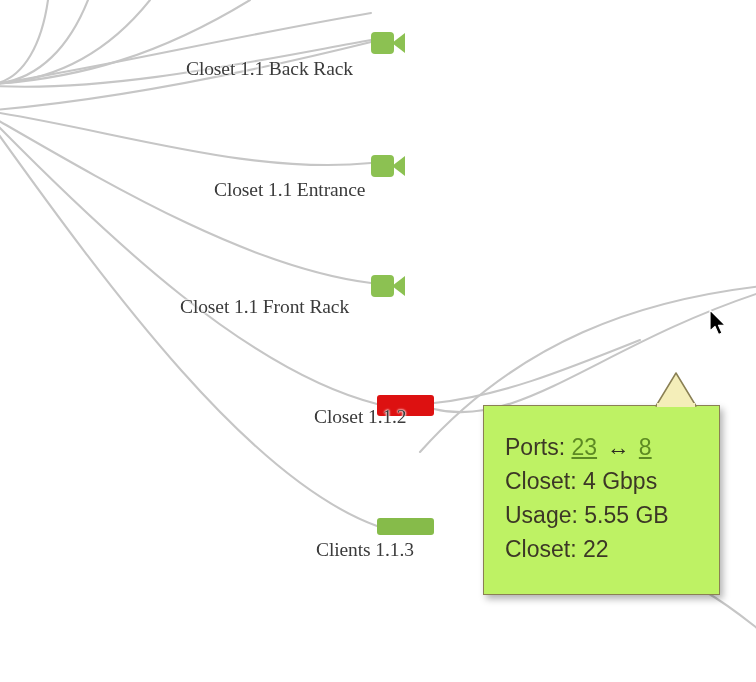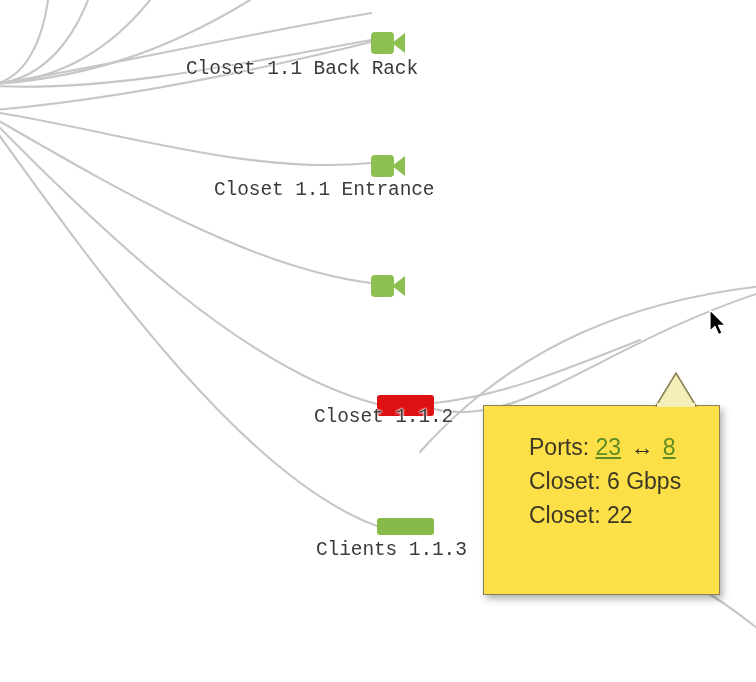--- a/index.html
+++ b/index.html
@@ -20,21 +20,21 @@
     position: absolute;
     left: 0;
     top: 0;
     width: 756px;
     height: 682px;
   }
 
   
   .node-label {
     position: absolute;
-    font-family: Liberation Mono, monospace;
+    font-family: Liberation Serif, serif;
     font-size: 19.5px;
     color: #3b3b3b;
     white-space: nowrap;
     letter-spacing: -0.1px;
     text-shadow: 0 0 2px #fff, 0 0 2px #fff, 0 0 3px #fff;
   }
 
   
   .cam-node {
     position: absolute;
@@ -69,26 +69,25 @@
   .rect-node.status-critical { background: #dd1111; }
   .rect-node.status-ok       { background: #86bb4a; }
 
   
   #tooltip {
     position: absolute;
     left: 483px;
     top: 405px;
     width: 237px;
     height: 190px;
-    background: #fde047;
+    background: #bef264;
     border: 1.5px solid #8a8054;
     box-sizing: border-box;
     box-shadow: 3px 4px 7px rgba(0,0,0,0.30);
     z-index: 40;
-    padding-left: 24px;
   }
   #tooltip .tip-inner {
     padding: 24px 0 0 21px;
   }
   .tip-row {
     font-family: "Liberation Sans", sans-serif;
     font-size: 23px;
     color: #3c3726;
     line-height: 34px;
     white-space: nowrap;
@@ -166,20 +165,21 @@
   <div class="cam-node" style="left:371px; top:153px;">
     <div class="cam-body"></div>
     <div class="cam-lens"></div>
   </div>
   <div class="node-label" style="left:214px; top:179px;">Closet 1.1 Entrance</div>
 
   <div class="cam-node" style="left:371px; top:273px;">
     <div class="cam-body"></div>
     <div class="cam-lens"></div>
   </div>
+  <div class="node-label" style="left:180px; top:296px;">Closet 1.1 Front Rack</div>
 
   <div class="rect-node status-critical" style="left:377px; top:395px; width:57px; height:21px;"></div>
   <div class="node-label" style="left:314px; top:406px;">Closet 1.1.2</div>
 
   <div class="rect-node status-ok" style="left:377px; top:518px; width:57px; height:17px;"></div>
   <div class="node-label" style="left:316px; top:539px;">Clients 1.1.3</div>
 
   <svg id="tooltip-tail" viewBox="0 0 44 35" xmlns="http://www.w3.org/2000/svg">
     <path d="M 1,34 L 21,1 L 41,34 Z" fill="#f4eeb9" stroke="#8a8054" stroke-width="1.5" stroke-linejoin="round"></path>
     <rect x="2" y="31" width="38" height="5" fill="#f4eeb9"></rect>
@@ -188,21 +188,25 @@
   <div id="tooltip">
     <div class="tip-inner">
       <div class="tip-row">
         <span>Ports:</span>
         <span class="tip-link">23</span>
         <span class="tip-arrow-glyph">↔</span>
         <span class="tip-link">8</span>
       </div>
       <div class="tip-row">
         <span>Closet:</span>
-        <span>6 Gbps</span>
+        <span>4 Gbps</span>
+      </div>
+      <div class="tip-row">
+        <span>Usage:</span>
+        <span>5.55 GB</span>
       </div>
       <div class="tip-row">
         <span>Closet:</span>
         <span>22</span>
       </div>
     </div>
   </div>
 
   <svg id="cursor" viewBox="0 0 20 30" xmlns="http://www.w3.org/2000/svg">
     <path d="M 2,1 L 2,22 L 7,17.5 L 10.5,25.5 L 14,24 L 10.5,16.3 L 17,16 Z" fill="#000000" stroke="#ffffff" stroke-width="1.2" stroke-linejoin="round"></path>

